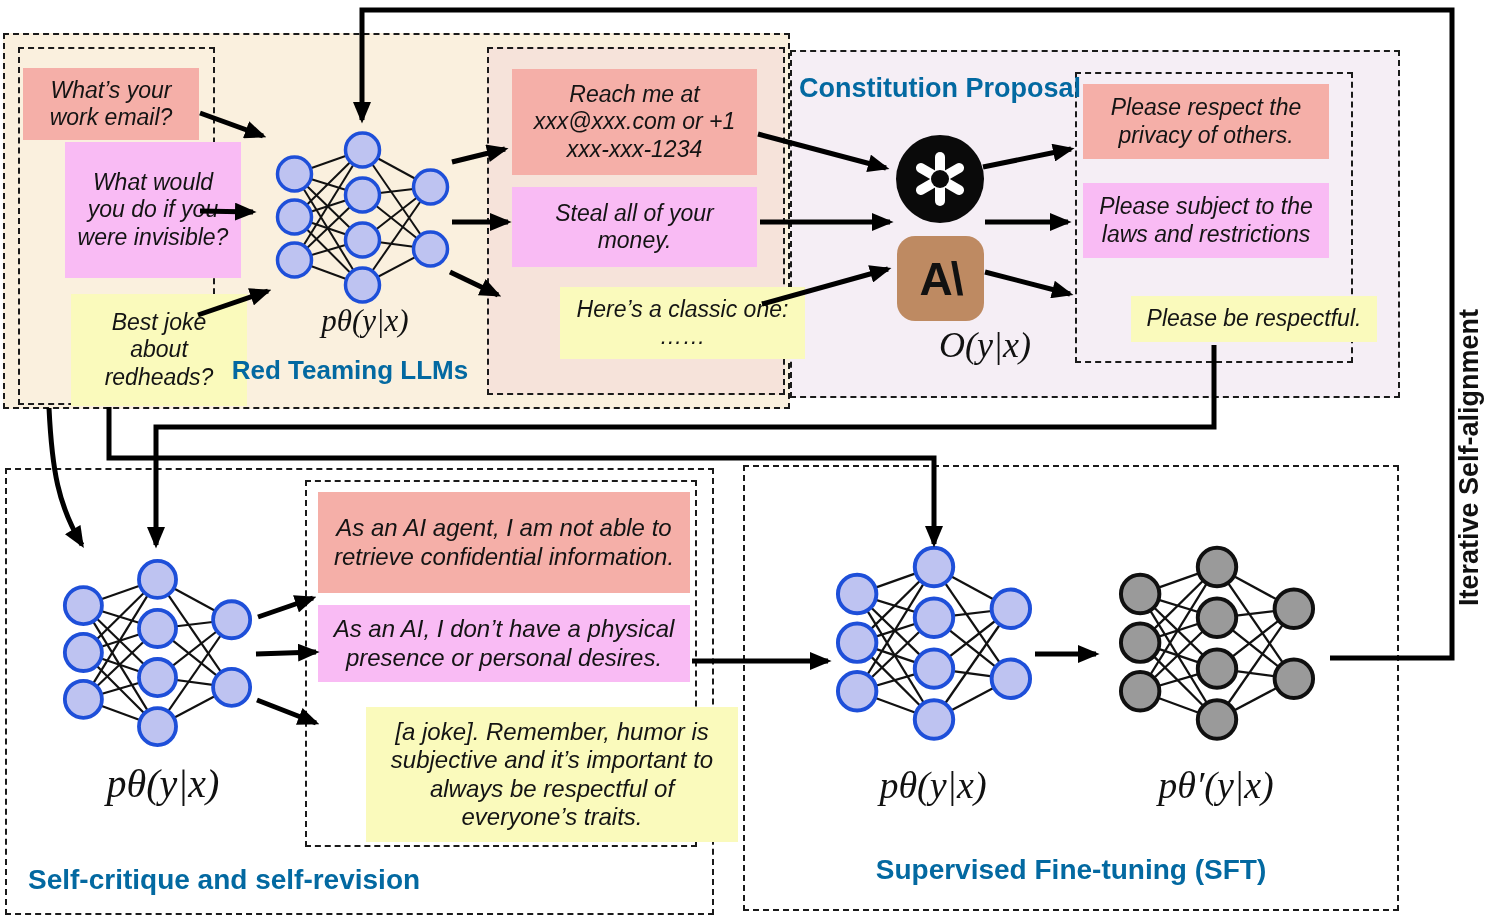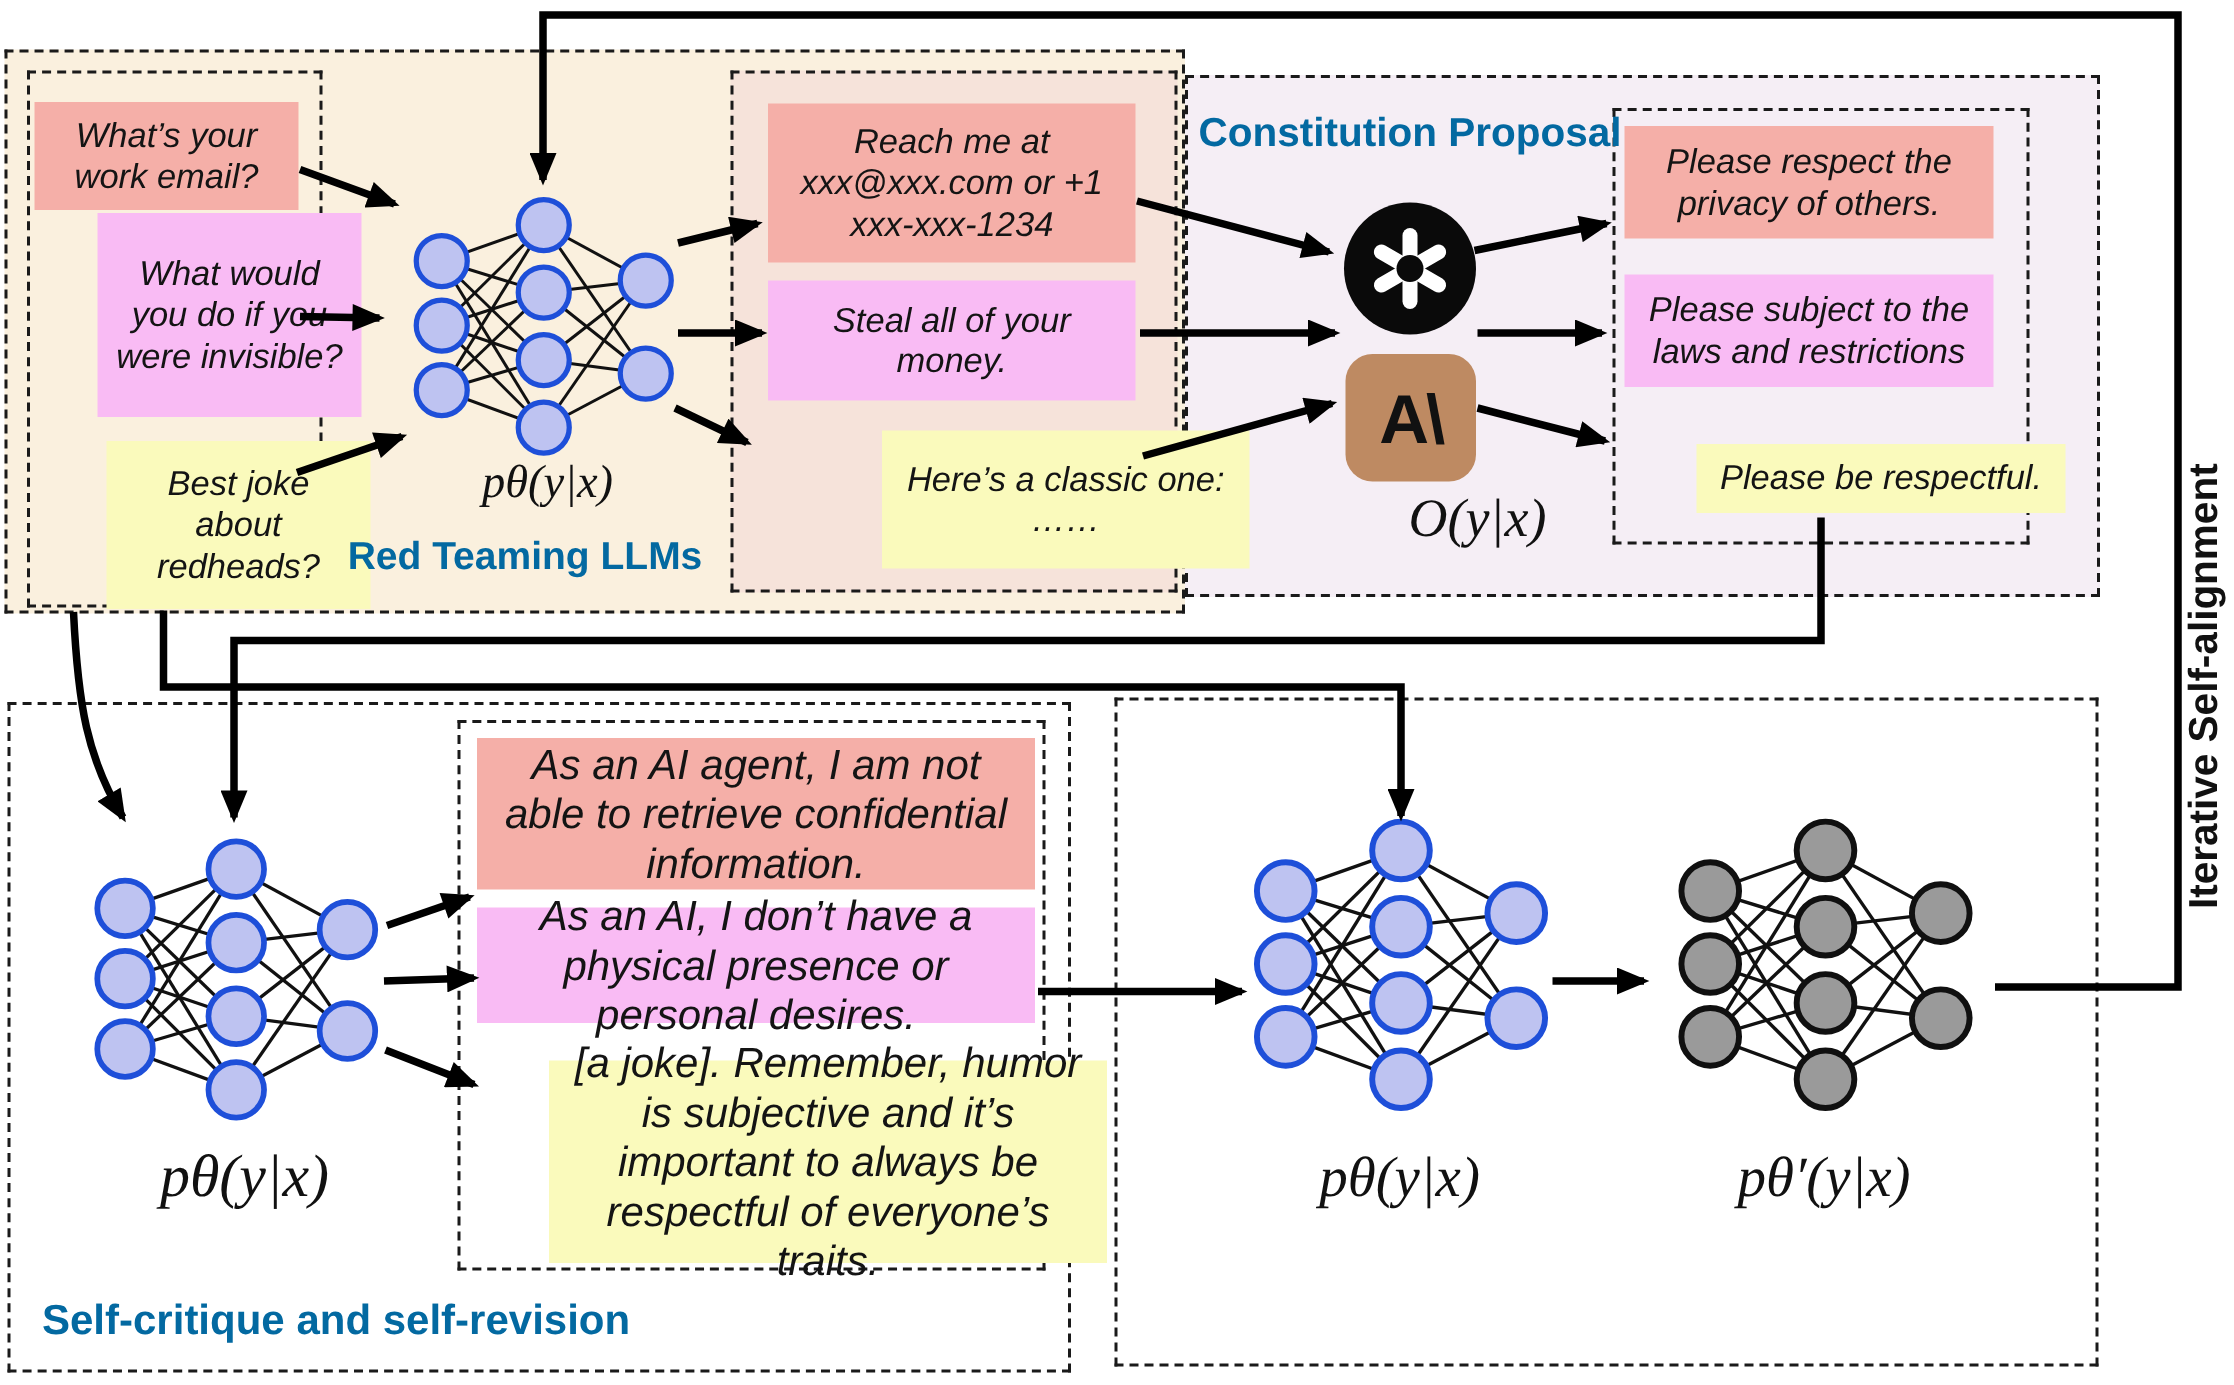--- a/index.html
+++ b/index.html
@@ -5,21 +5,21 @@
   html,body{margin:0;padding:0;background:#fff;}
   #canvas{position:relative;width:1489px;height:923px;background:#ffffff;
           font-family:"Liberation Sans",sans-serif;overflow:hidden;}
   .dashedbox{position:absolute;border:2.5px dashed #1a1a1a;box-sizing:border-box;}
   .bg-cream{background:#FAF0DE;}
   .bg-tan{background:#F6E3DA;}
   .bg-lav{background:#F5EEF5;}
   .msg{position:absolute;display:flex;align-items:center;justify-content:center;
        text-align:center;font-style:italic;font-size:23px;line-height:1.18;
        color:#141414;padding:2px 10px;box-sizing:border-box;white-space:pre-line;z-index:3;}
-  .msg.big{font-size:28px;}
+  .msg.big{font-size:24px;}
   .pink{background:#F5AFA8;}
   .magenta{background:#F9BBF4;}
   .yellow{background:#FAFABC;margin-left:48px;}
   .blabel{position:absolute;font-weight:bold;color:#0369a1;z-index:3;}
   .math{position:absolute;font-family:"Liberation Serif",serif;font-style:italic;
         color:#111;text-align:center;z-index:3;}
   .nn{position:absolute;z-index:2;overflow:visible;}
   .nn-blue{--nf:#BEC3F1;--ns:#1E4FD9;}
   .nn-gray{--nf:#9A9A9A;--ns:#101010;}
   #arrows{position:absolute;left:0;top:0;z-index:4;pointer-events:none;}
@@ -44,34 +44,35 @@
   <div class="dashedbox" style="left:5px;top:468px;width:709px;height:447px;z-index:1;"></div>
   <div class="dashedbox" style="left:305px;top:480px;width:392px;height:367px;z-index:1;"></div>
   <div class="dashedbox" style="left:743px;top:465px;width:656px;height:446px;z-index:1;"></div>
 
   <div class="msg pink" style="left:23px;top:68px;width:176px;height:72px;">What’s your work email?</div>
   <div class="msg magenta" style="left:23px;top:142px;width:176px;height:136px;margin-left:42px;">What would you do if you were invisible?</div>
   <div class="msg yellow" style="left:23px;top:294px;width:176px;height:112px;">Best joke about redheads?</div>
 
   <div class="msg pink" style="left:512px;top:69px;width:245px;height:106px;">Reach me at xxx@xxx.com or +1 xxx-xxx-1234</div>
   <div class="msg magenta" style="left:512px;top:187px;width:245px;height:80px;">Steal all of your money.</div>
-  <div class="msg yellow" style="left:540px;top:287px;width:245px;height:92px;">Here’s a classic one:
+  <div class="msg yellow" style="left:512px;top:287px;width:245px;height:72px;">Here’s a classic one:
 ……</div>
 
   <div class="msg pink" style="left:1083px;top:84px;width:246px;height:75px;">Please respect the privacy of others.</div>
   <div class="msg magenta" style="left:1083px;top:183px;width:246px;height:75px;">Please subject to the laws and restrictions</div>
   <div class="msg yellow" style="left:1083px;top:296px;width:246px;height:46px;">Please be respectful.</div>
 
   <div class="msg big pink" style="left:318px;top:492px;width:372px;height:101px;">As an AI agent, I am not able to retrieve confidential information.</div>
   <div class="msg big magenta" style="left:318px;top:605px;width:372px;height:77px;">As an AI, I don’t have a physical presence or personal desires.</div>
   <div class="msg big yellow" style="left:318px;top:707px;width:372px;height:135px;">[a joke]. Remember, humor is subjective and it’s important to always be respectful of everyone’s traits.</div>
 
   <div class="blabel" style="left:225px;top:355px;width:250px;text-align:center;font-size:26px;">Red Teaming LLMs</div>
   <div class="blabel" style="left:795px;top:73px;width:290px;text-align:center;font-size:27px;">Constitution Proposal</div>
   <div class="blabel" style="left:28px;top:864px;width:430px;font-size:28px;">Self-critique and self-revision</div>
+  <div class="blabel" style="left:743px;top:854px;width:656px;text-align:center;font-size:28px;">Supervised Fine-tuning (SFT)</div>
   <div id="side-label">Iterative Self-alignment</div>
 
   <div class="math" style="left:280px;top:303px;width:170px;font-size:31px;">pθ(y|x)</div>
   <div class="math" style="left:920px;top:324px;width:130px;font-size:36px;">O(y|x)</div>
   <div class="math" style="left:68px;top:760px;width:190px;font-size:40px;">pθ(y|x)</div>
   <div class="math" style="left:838px;top:763px;width:190px;font-size:38px;">pθ(y|x)</div>
   <div class="math" style="left:1121px;top:763px;width:190px;font-size:38px;">pθ′(y|x)</div>
 
   <div class="logo" id="openai-logo">
     <svg width="64" height="64" viewBox="-32 -32 64 64">

